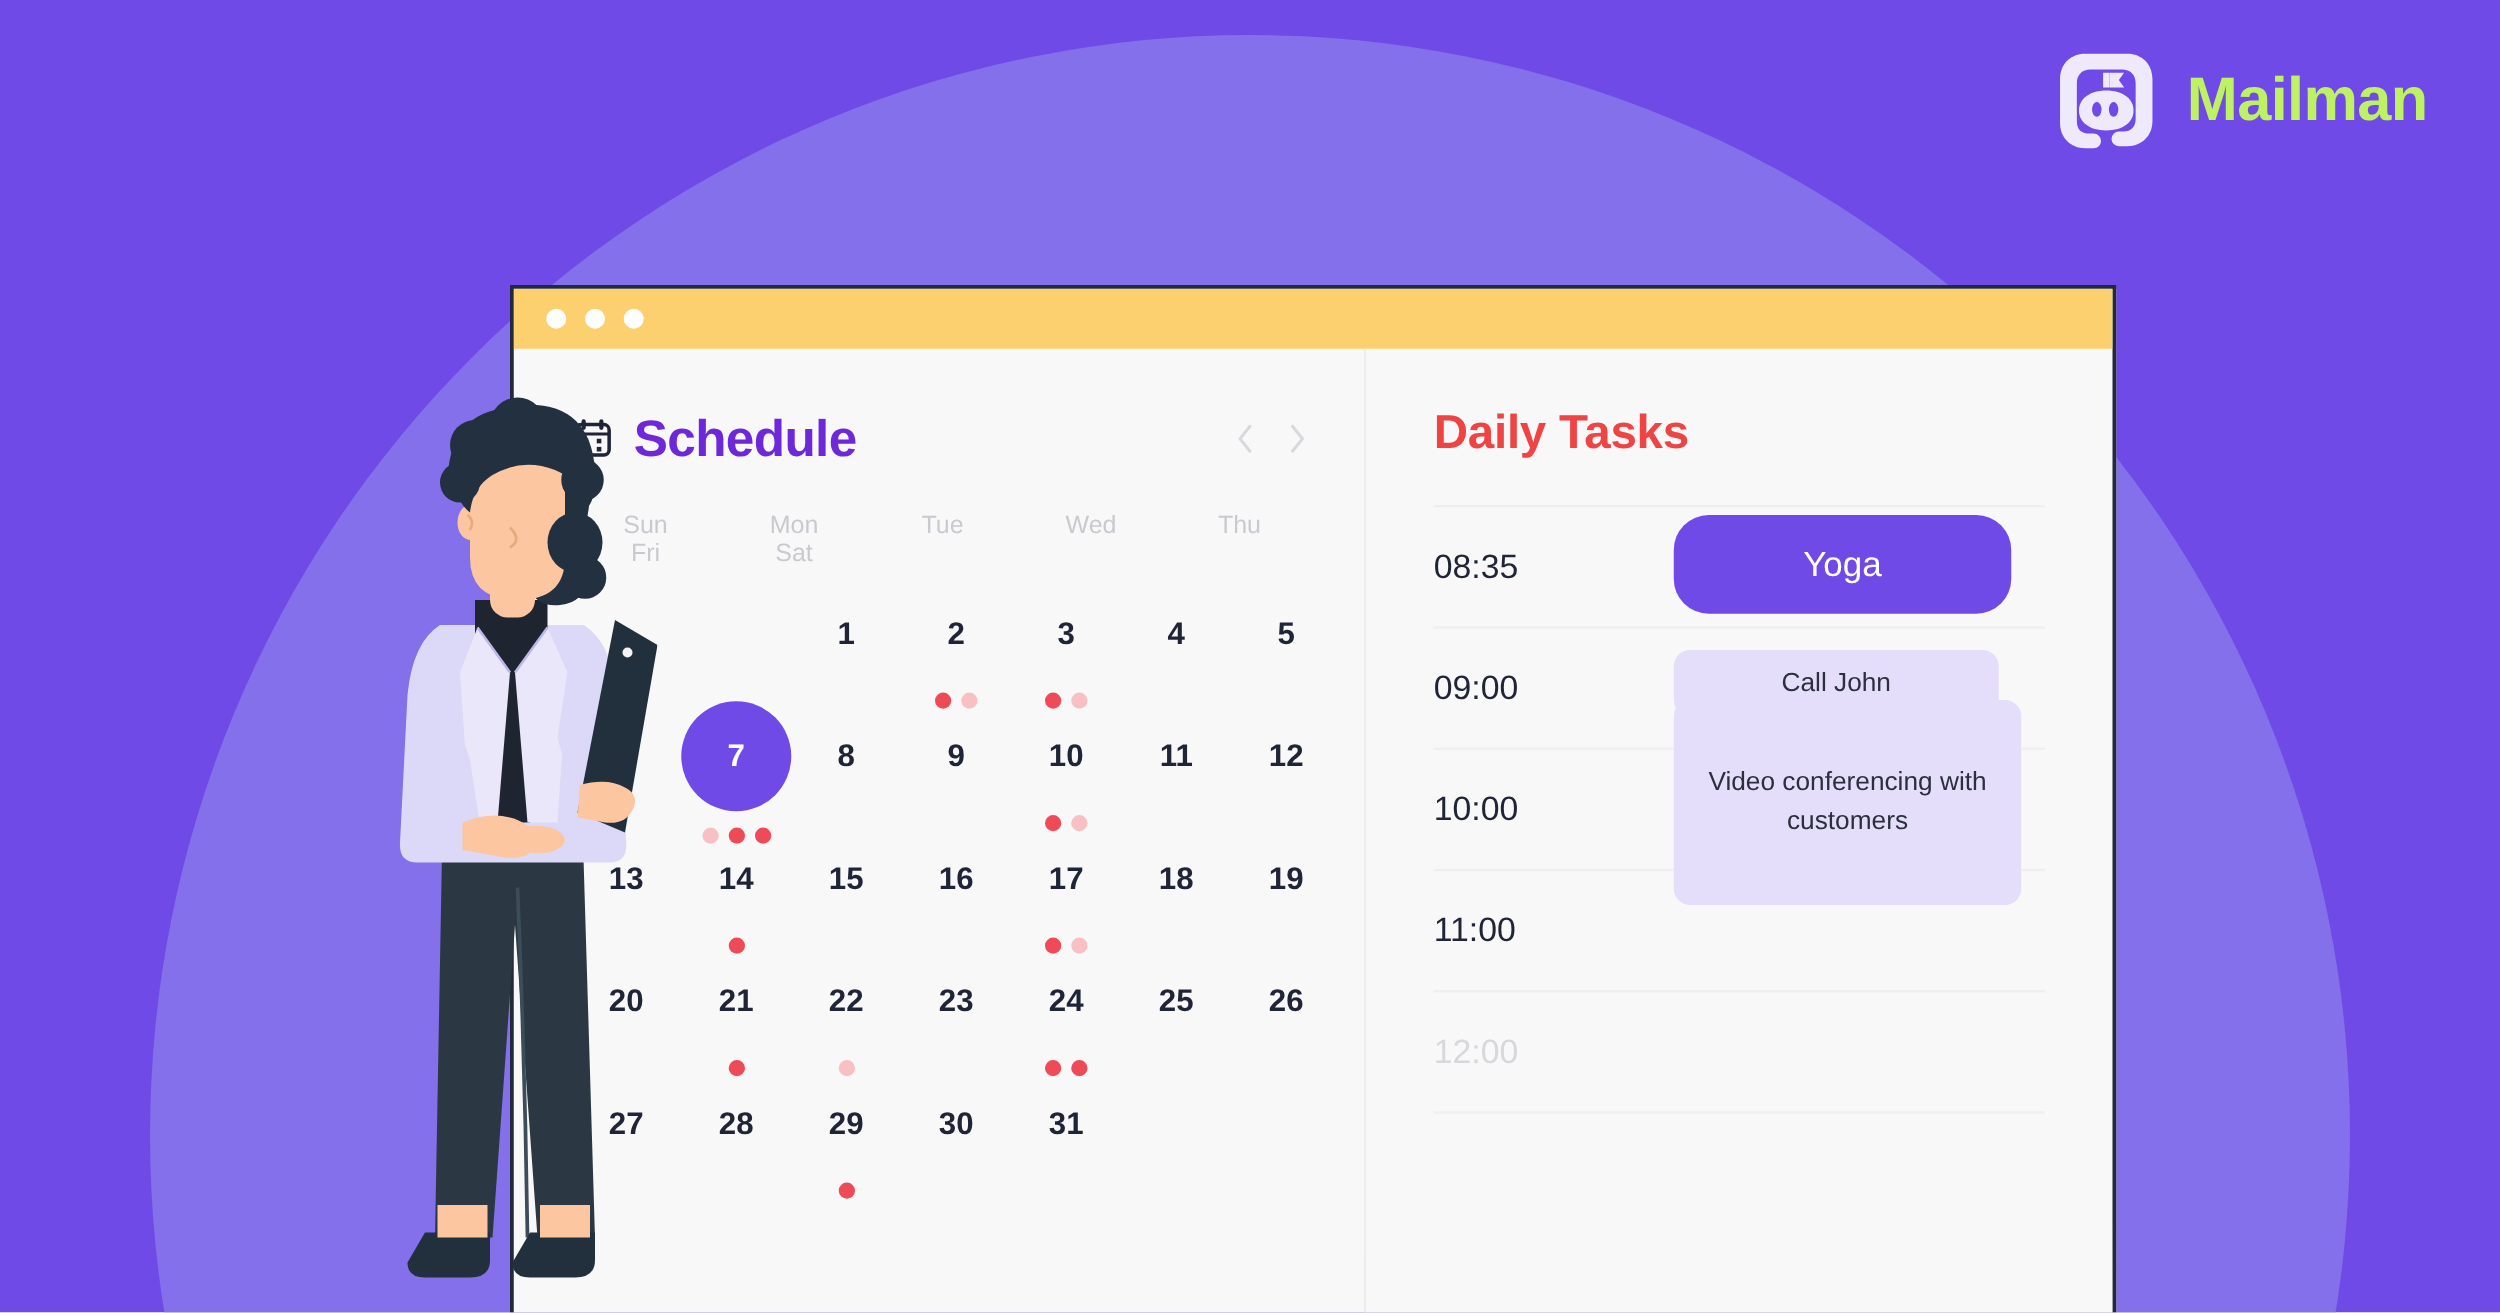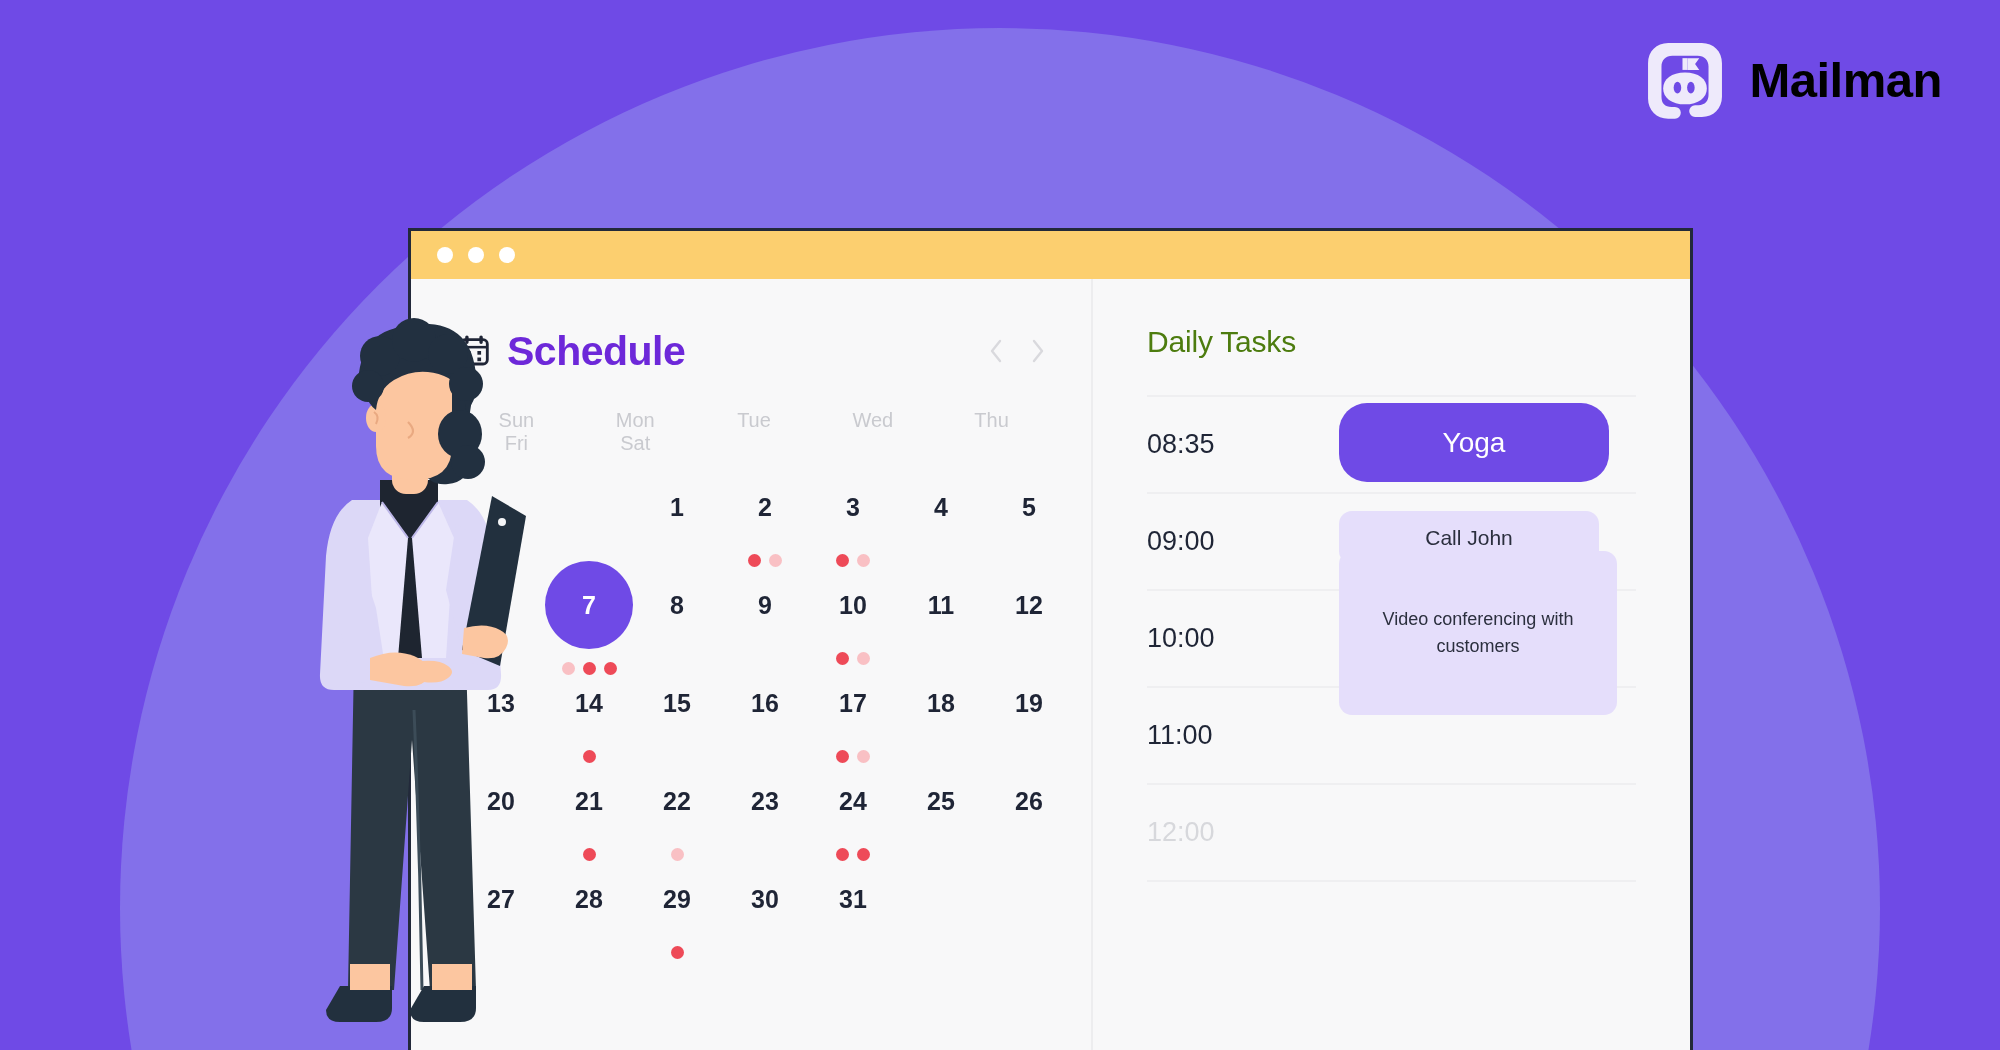--- a/index.html
+++ b/index.html
@@ -38,21 +38,21 @@
     display: flex;
     align-items: center;
     gap: 22px;
     z-index: 40;
   }
   .brand-mark {
     width: 84px;
     height: 84px;
   }
   .brand-name {
-    color: #000000;
+    color: #bef264;
     font-size: 49px;
     font-weight: bold;
     letter-spacing: -0.5px;
   }
 
   
   .window {
     position: absolute;
     left: 408px;
     top: 228px;
@@ -185,23 +185,23 @@
   .ev.soft   { background: #F9C0C4; }
 
   
   .task-pane {
     flex: 1;
     box-sizing: border-box;
     padding: 46px 54px 0 54px;
     position: relative;
   }
   .task-title {
-    font-size: 30px;
-    font-weight: normal;
-    color: #4d7c0f;
+    font-size: 38px;
+    font-weight: bold;
+    color: #ef4444;
     margin-bottom: 36px;
     letter-spacing: -0.2px;
   }
   .slots {
     position: relative;
   }
   .slot {
     height: 95px;
     border-top: 2px solid #EFEFF1;
     display: flex;
@@ -243,21 +243,21 @@
     color: #ffffff;
     font-size: 28px;
     border-radius: 28px;
   }
   .event.soft {
     background: #E5DEFB;
     color: #2B2F3E;
     font-size: 21px;
   }
   .event.soft.small {
-    font-size: 18px;
+    font-size: 21px;
     line-height: 1.45;
     text-align: center;
   }
 
   .fade {
     position: absolute;
     left: 0;
     right: 0;
     bottom: 0;
     height: 120px;

